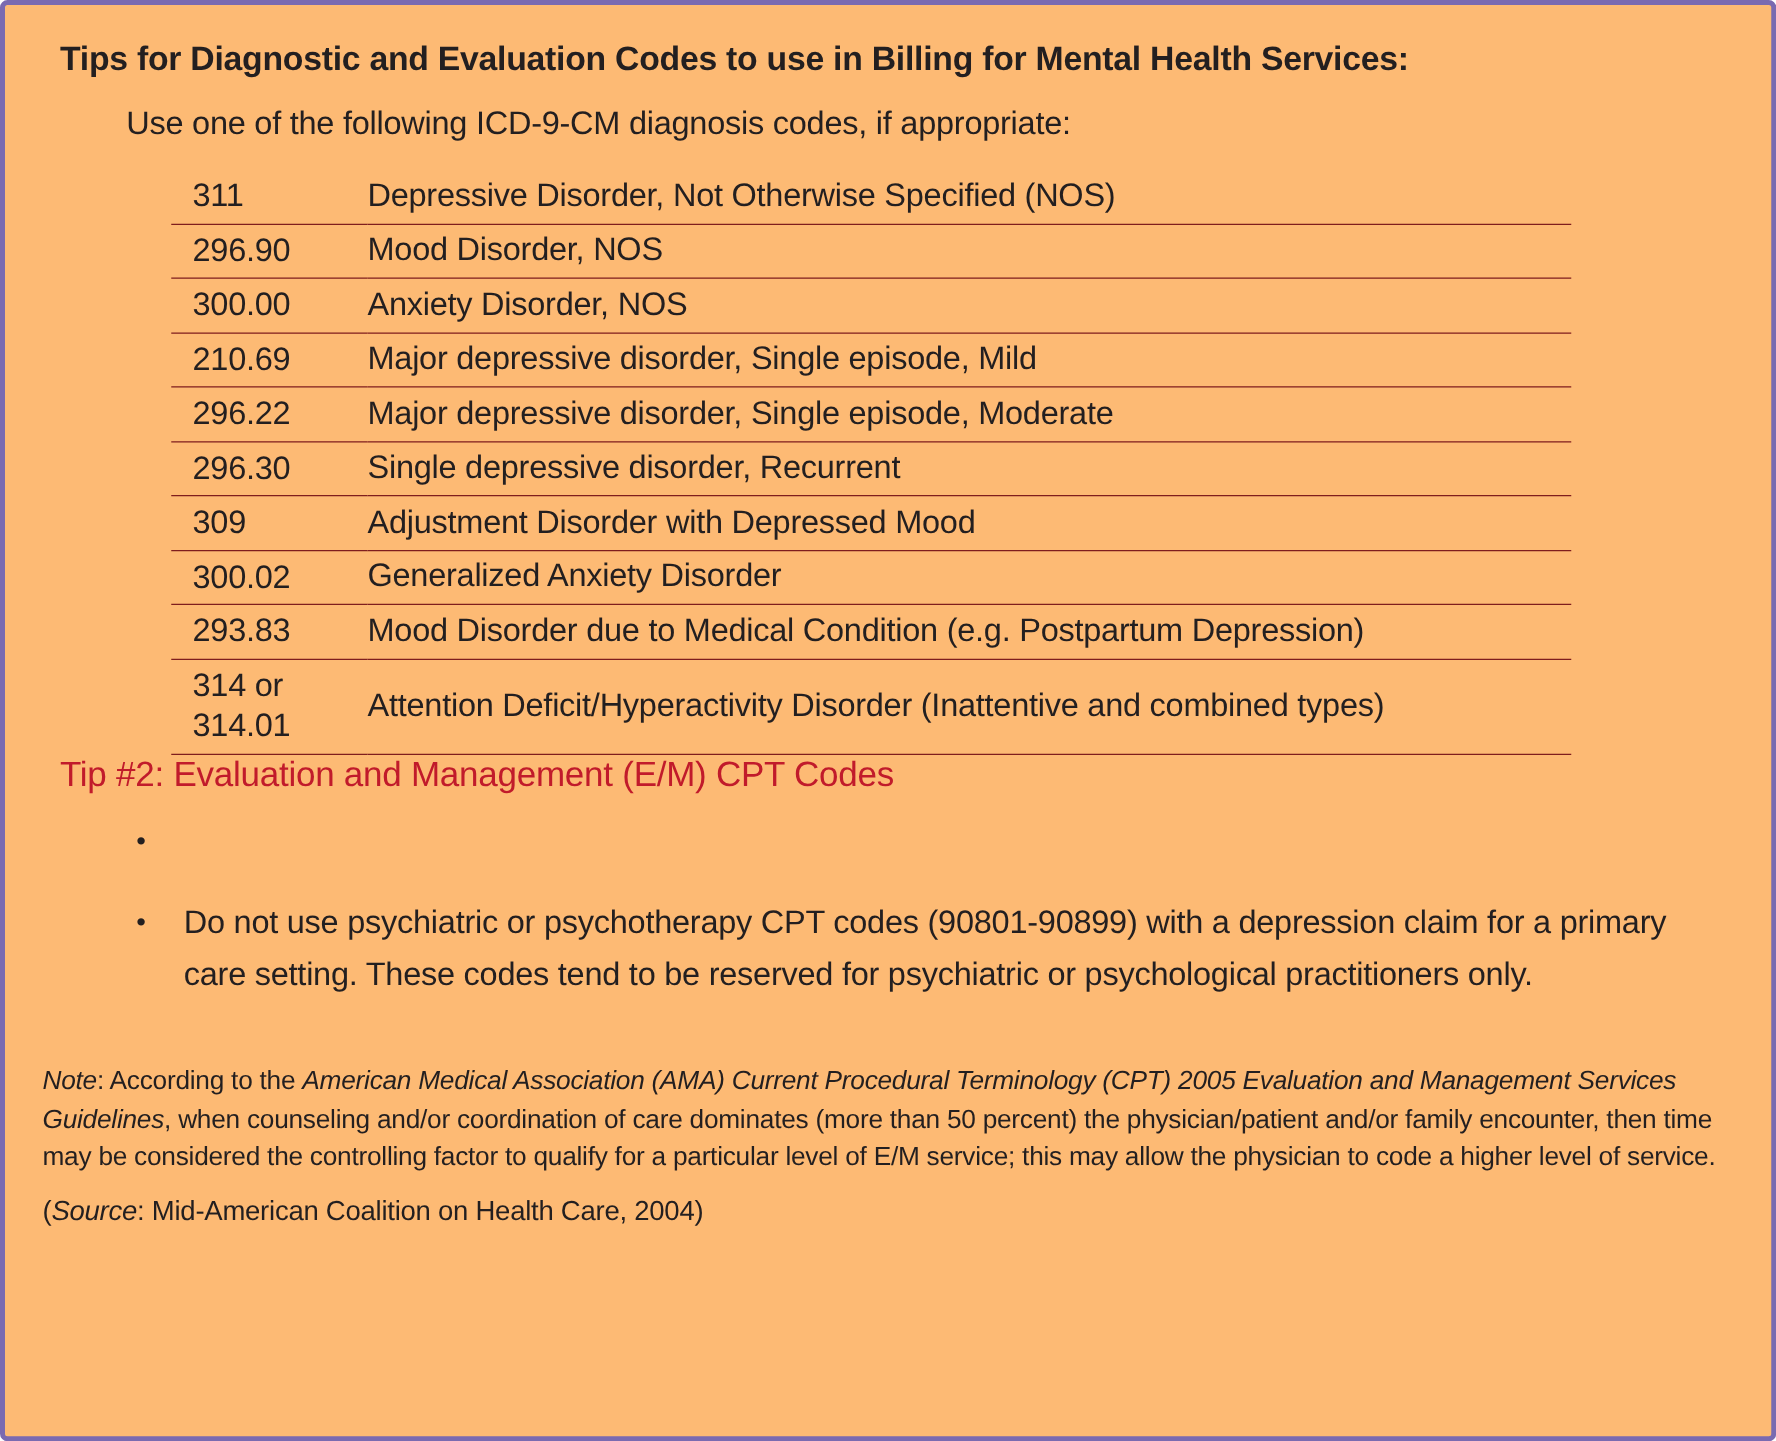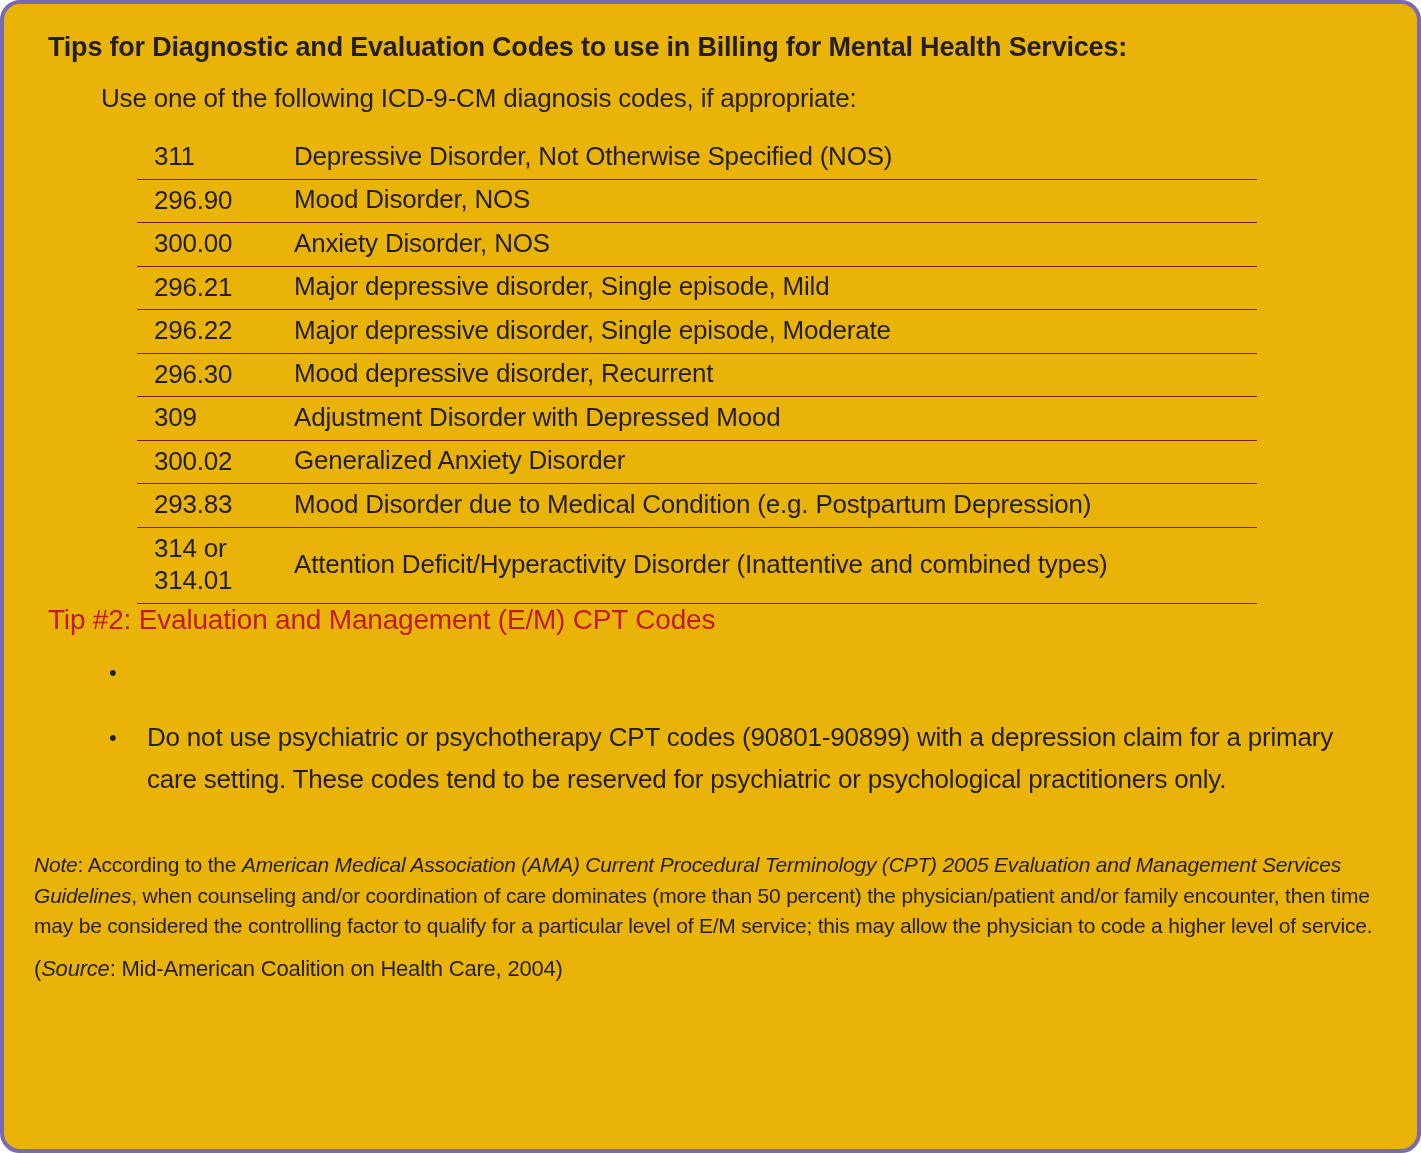--- a/index.html
+++ b/index.html
@@ -6,23 +6,23 @@
     margin: 0;
     padding: 0;
     background: #ffffff;
     font-family: "Liberation Sans", sans-serif;
   }
   .card {
     position: relative;
     width: 1421px;
     height: 1153px;
     box-sizing: border-box;
-    background: #eab308;
+    background: #fdba74;
     border: 4px solid #7a6ab1;
-    border-radius: 20px;
+    border-radius: 6px;
     padding: 24px 14px 0 30px;
     color: #231f20;
     overflow: hidden;
     letter-spacing: -0.2px;
   }
   .doc-title {
     margin: 4px 0 0 14px;
     font-size: 27px;
     font-weight: bold;
   }
@@ -99,30 +99,30 @@
       </tr>
       <tr>
         <td class="code-cell">296.90</td>
         <td class="desc-cell">Mood Disorder, NOS</td>
       </tr>
       <tr>
         <td class="code-cell">300.00</td>
         <td class="desc-cell">Anxiety Disorder, NOS</td>
       </tr>
       <tr>
-        <td class="code-cell">296.21</td>
+        <td class="code-cell">210.69</td>
         <td class="desc-cell">Major depressive disorder, Single episode, Mild</td>
       </tr>
       <tr>
         <td class="code-cell">296.22</td>
         <td class="desc-cell">Major depressive disorder, Single episode, Moderate</td>
       </tr>
       <tr>
         <td class="code-cell">296.30</td>
-        <td class="desc-cell">Mood depressive disorder, Recurrent</td>
+        <td class="desc-cell">Single depressive disorder, Recurrent</td>
       </tr>
       <tr>
         <td class="code-cell">309</td>
         <td class="desc-cell">Adjustment Disorder with Depressed Mood</td>
       </tr>
       <tr>
         <td class="code-cell">300.02</td>
         <td class="desc-cell">Generalized Anxiety Disorder</td>
       </tr>
       <tr>

